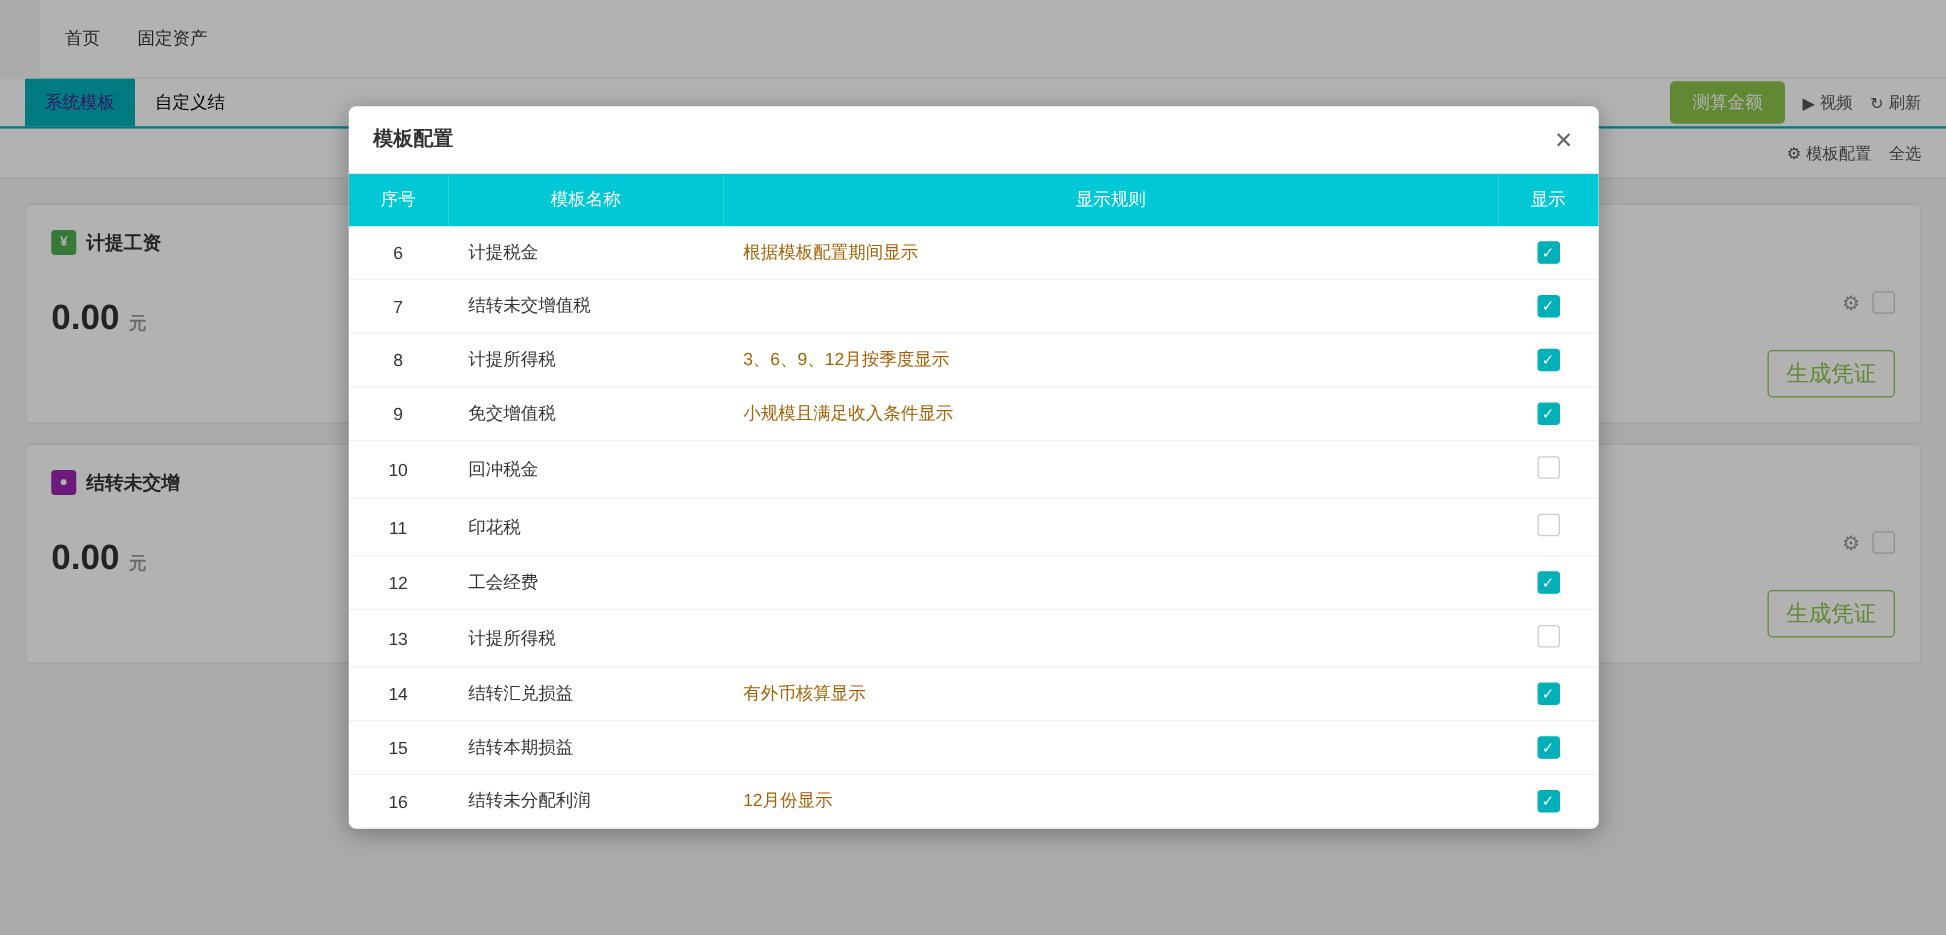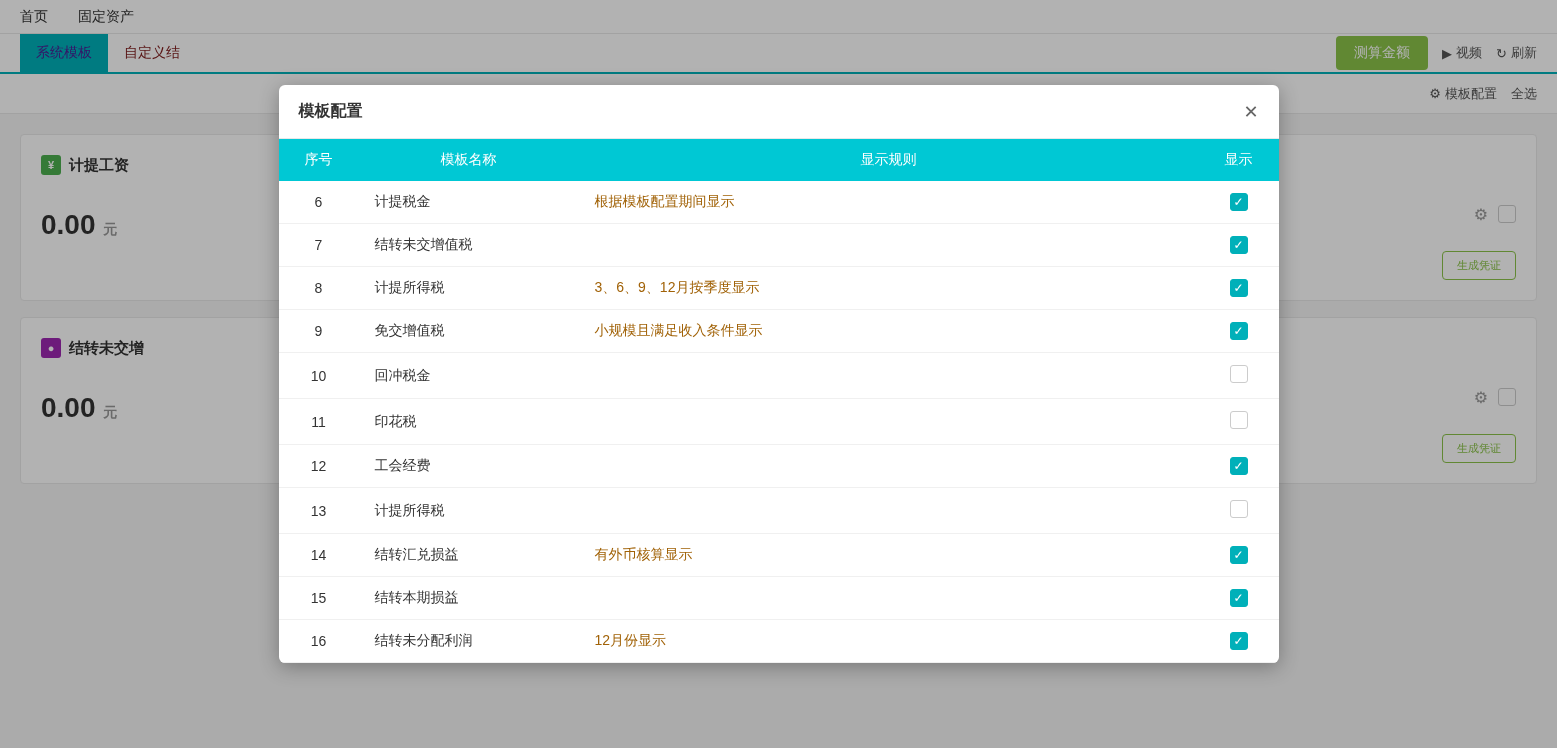--- a/index.html
+++ b/index.html
@@ -18,26 +18,27 @@
       width: 100%;
       height: 100%;
       background: #f5f5f5;
       position: absolute;
       top: 0; left: 0;
     }
 
     
     .top-nav {
       background: #fff;
-      height: 34px;
+      height: 63px;
       display: flex;
       align-items: center;
       padding: 0 20px;
       gap: 30px;
       border-bottom: 1px solid #e8e8e8;
+      margin-left: 32px;
     }
     .nav-item {
       color: #333;
       cursor: pointer;
       font-size: 14px;
     }
     .btn-green {
       background: #8bc34a;
       color: #fff;
       border: none;
@@ -46,21 +47,21 @@
       cursor: pointer;
       font-size: 14px;
     }
     .btn-outline {
       background: #fff;
       color: #8bc34a;
       border: 1px solid #8bc34a;
       padding: 6px 14px;
       border-radius: 4px;
       cursor: pointer;
-      font-size: 11px;
+      font-size: 18px;
     }
     .toolbar-text {
       color: #555;
       font-size: 13px;
       display: flex;
       align-items: center;
       gap: 4px;
       cursor: pointer;
     }
 
@@ -259,21 +260,21 @@
     
     .tabs {
       display: flex;
       border-bottom: 2px solid #00b0b9;
       background: #fff;
       padding: 0 20px;
     }
     .tab {
       padding: 10px 16px;
       cursor: pointer;
-      color: #7f1d1d;
+      color: #000000;
       font-size: 14px;
     }
     .tab.active {
       background: #00b0b9;
       color: #4c1d95;
     }
 
     
     .gear-icon {
       color: #999;

